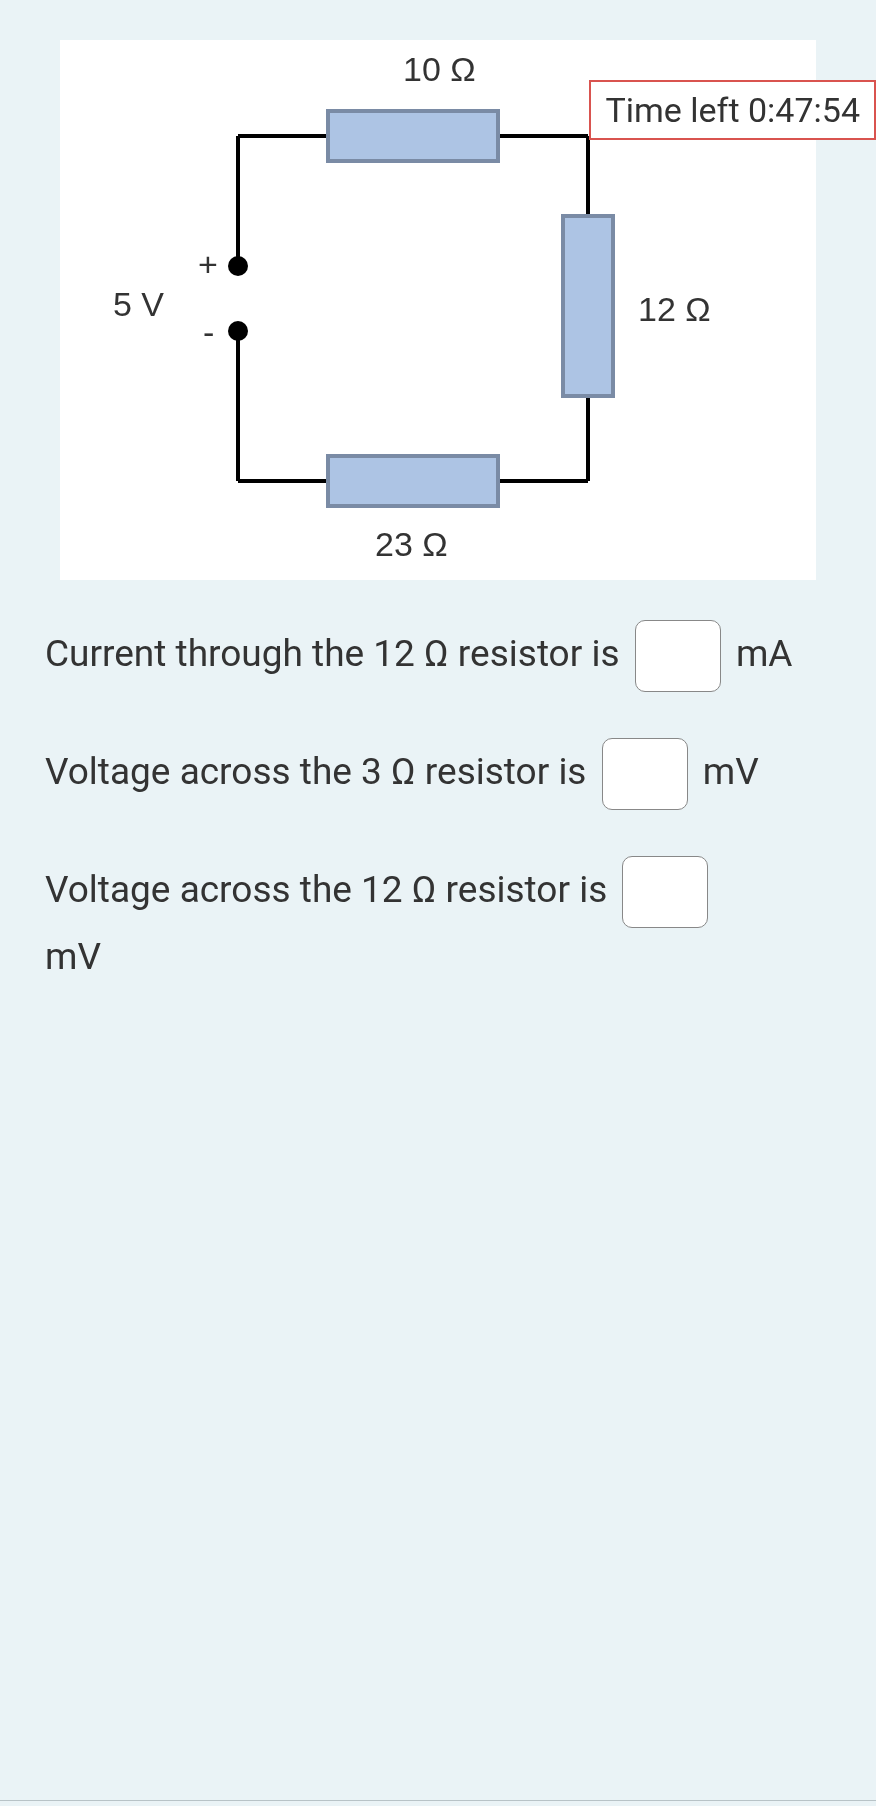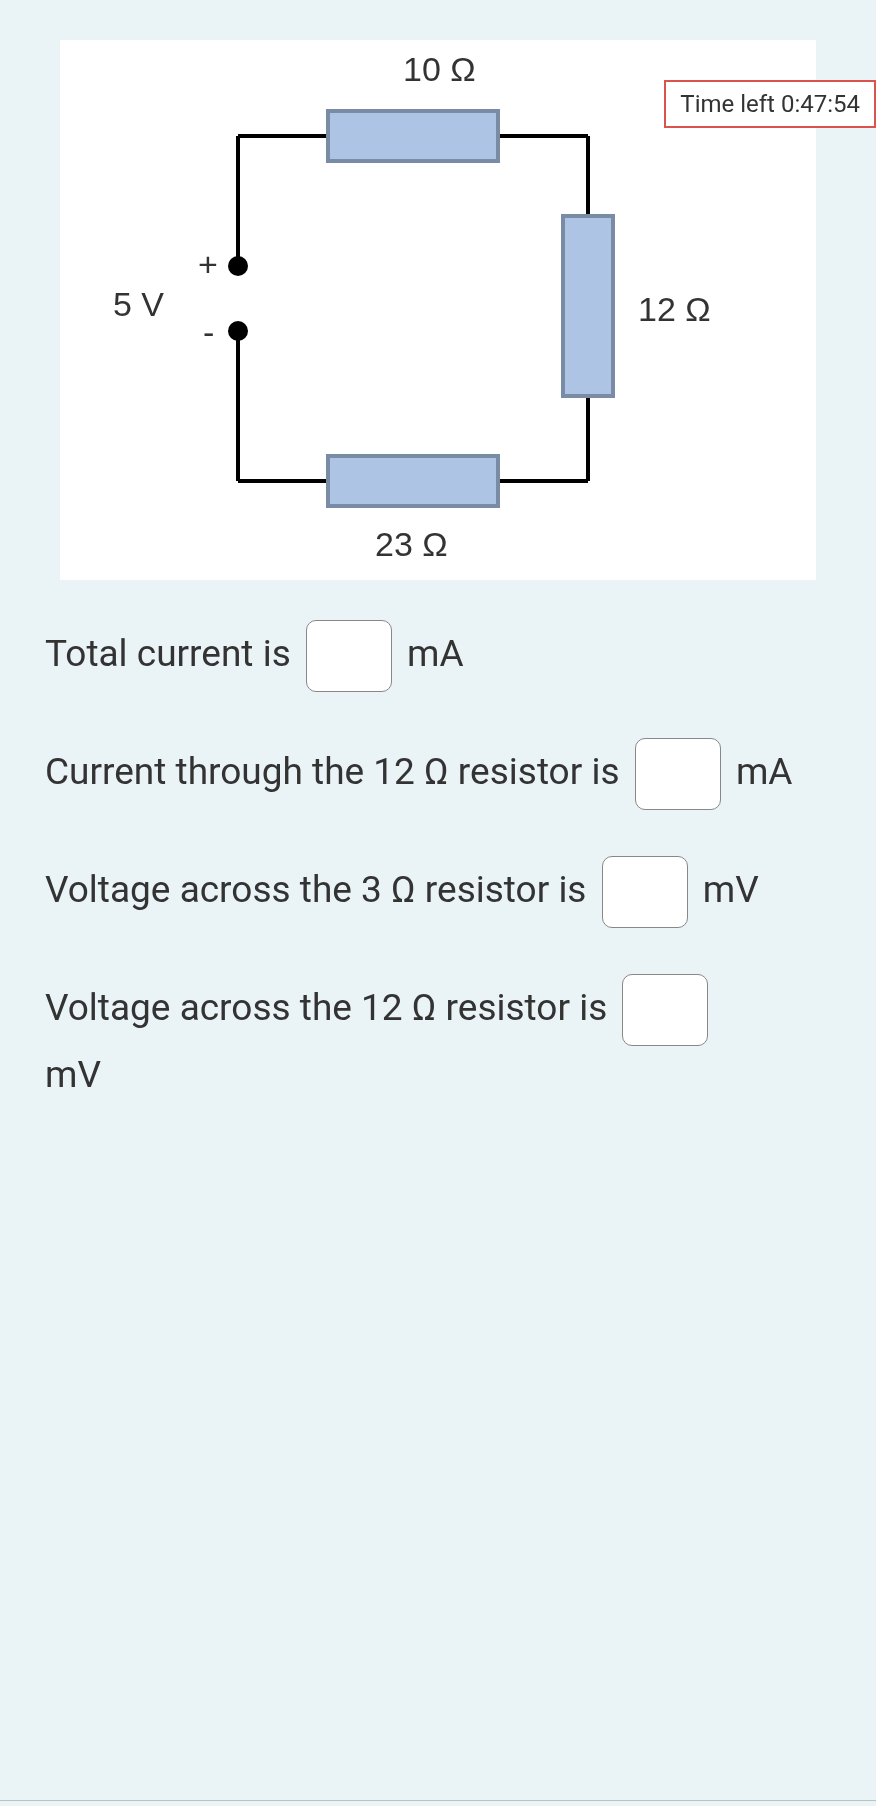--- a/index.html
+++ b/index.html
@@ -25,21 +25,21 @@
     height: 540px;
     border: 1px solid #fff;
   }
   .timer-box {
     position: absolute;
     top: 40px;
     right: 0;
     border: 2px solid #d9534f;
     background: #fff;
     padding: 8px 14px;
-    font-size: 24px;
+    font-size: 34px;
     color: #333;
     z-index: 10;
   }
   .circuit-svg {
     display: block;
     margin: 0 auto;
     width: 720px;
     height: 520px;
   }
   .resistor-box {
@@ -140,25 +140,20 @@
       <text class="svg-label" x="560" y="280">12 Ω</text>
       <text class="svg-label" x="297" y="515">23 Ω</text>
       <text class="svg-label" x="35" y="275">5 V</text>
       <text class="svg-label" x="120" y="235">+</text>
       <text class="svg-label" x="125" y="303">-</text>
     </svg>
   </div>
 
   <div class="questions">
 
-    <div class="qline">
-      <span>Total current is </span>
-      <input class="answer-input" type="text" style="">
-      <span> mA</span>
-    </div>
 
 
     <div class="qline">
       <span>Current through the 12 Ω  resistor is </span>
       <input class="answer-input" type="text" style="">
       <span> mA</span>
     </div>
 
 
     <div class="qline">

